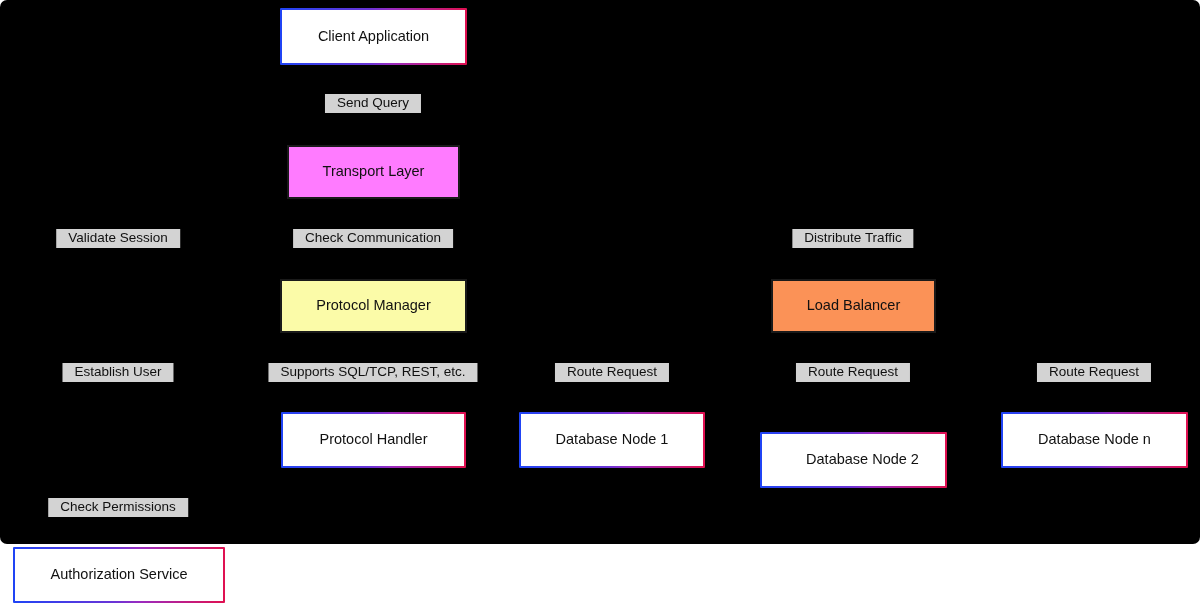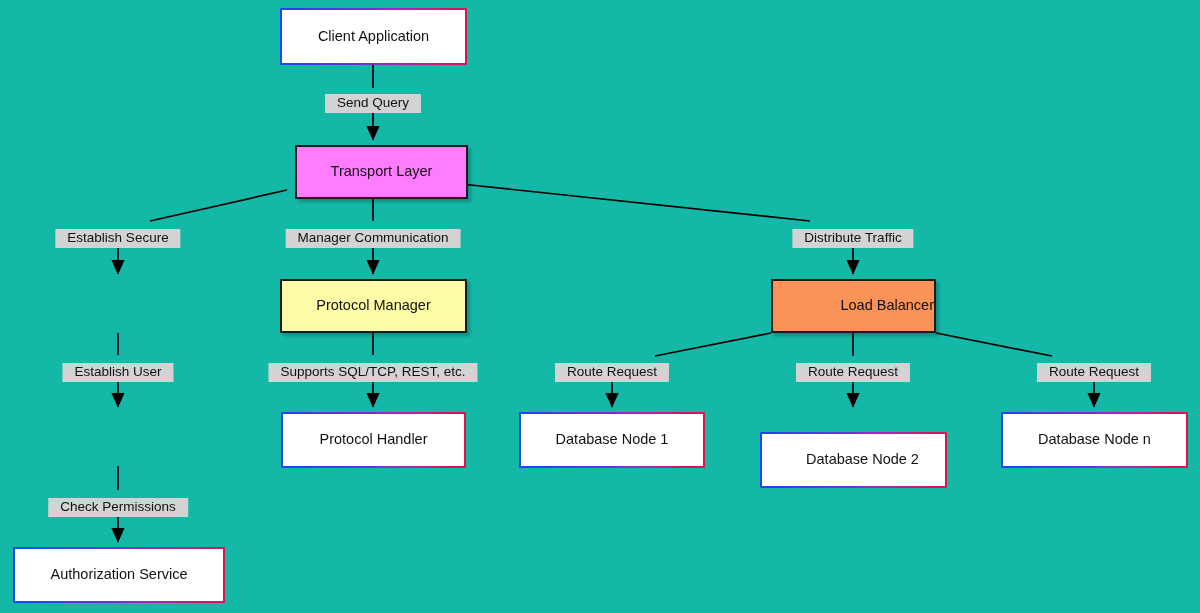--- a/index.html
+++ b/index.html
@@ -9,22 +9,23 @@
   }
   body {
     width: 1200px;
     height: 613px;
     font-family: "Liberation Sans", sans-serif;
     overflow: hidden;
   }
   #diagram-root {
     position: relative;
     width: 1200px;
-    height: 613px;
-    background: #14b8a6;
+    height: 544px;
+    background: #000000;
+    border-radius: 7px;
   }
   #diagram-svg {
     position: absolute;
     top: 0;
     left: 0;
     width: 1200px;
     height: 613px;
   }
   .node-box {
     position: absolute;
@@ -136,30 +137,30 @@
     <g>
       <line x1="118" y1="466" x2="118" y2="490" stroke="#000" stroke-width="1.7"></line>
       <line x1="118" y1="509" x2="118" y2="542" stroke="#000" stroke-width="1.7" marker-end="url(#arrow)"></line>
     </g>
   </svg>
 
   <div class="node-box node-gradient" style="left:280px; top:8px; width:187px; height:57px;">
     <span>Client Application</span>
   </div>
 
-  <div class="node-box node-solid" style="left:287px; top:145px; width:173px; height:54px; background:#ff7bff;margin-left:8px;">
+  <div class="node-box node-solid" style="left:287px; top:145px; width:173px; height:54px; background:#ff7bff;">
     <span>Transport Layer</span>
   </div>
 
 
   <div class="node-box node-solid" style="left:280px; top:279px; width:187px; height:54px; background:#fbfba8;">
     <span>Protocol Manager</span>
   </div>
 
-  <div class="node-box node-solid" style="left:771px; top:279px; width:165px; height:54px; background:#fb9257;justify-content:flex-end;">
+  <div class="node-box node-solid" style="left:771px; top:279px; width:165px; height:54px; background:#fb9257;">
     <span>Load Balancer</span>
   </div>
 
 
   <div class="node-box node-gradient" style="left:281px; top:412px; width:185px; height:56px;">
     <span>Protocol Handler</span>
   </div>
 
   <div class="node-box node-gradient" style="left:519px; top:412px; width:186px; height:56px;">
     <span>Database Node 1</span>
@@ -172,23 +173,23 @@
   <div class="node-box node-gradient" style="left:1001px; top:412px; width:187px; height:56px;">
     <span>Database Node n</span>
   </div>
 
   <div class="node-box node-gradient" style="left:13px; top:547px; width:212px; height:56px;">
     <span>Authorization Service</span>
   </div>
 
   <div class="edge-label" style="left:373px; top:94px;">Send Query</div>
 
-  <div class="edge-label" style="left:118px; top:229px;">Establish Secure</div>
-
-  <div class="edge-label" style="left:373px; top:229px;">Manager Communication</div>
+  <div class="edge-label" style="left:118px; top:229px;">Validate Session</div>
+
+  <div class="edge-label" style="left:373px; top:229px;">Check Communication</div>
 
   <div class="edge-label" style="left:853px; top:229px;">Distribute Traffic</div>
 
   <div class="edge-label" style="left:118px; top:363px;">Establish User</div>
 
   <div class="edge-label" style="left:373px; top:363px;">Supports SQL/TCP, REST, etc.</div>
 
   <div class="edge-label" style="left:612px; top:363px;">Route Request</div>
 
   <div class="edge-label" style="left:853px; top:363px;">Route Request</div>

